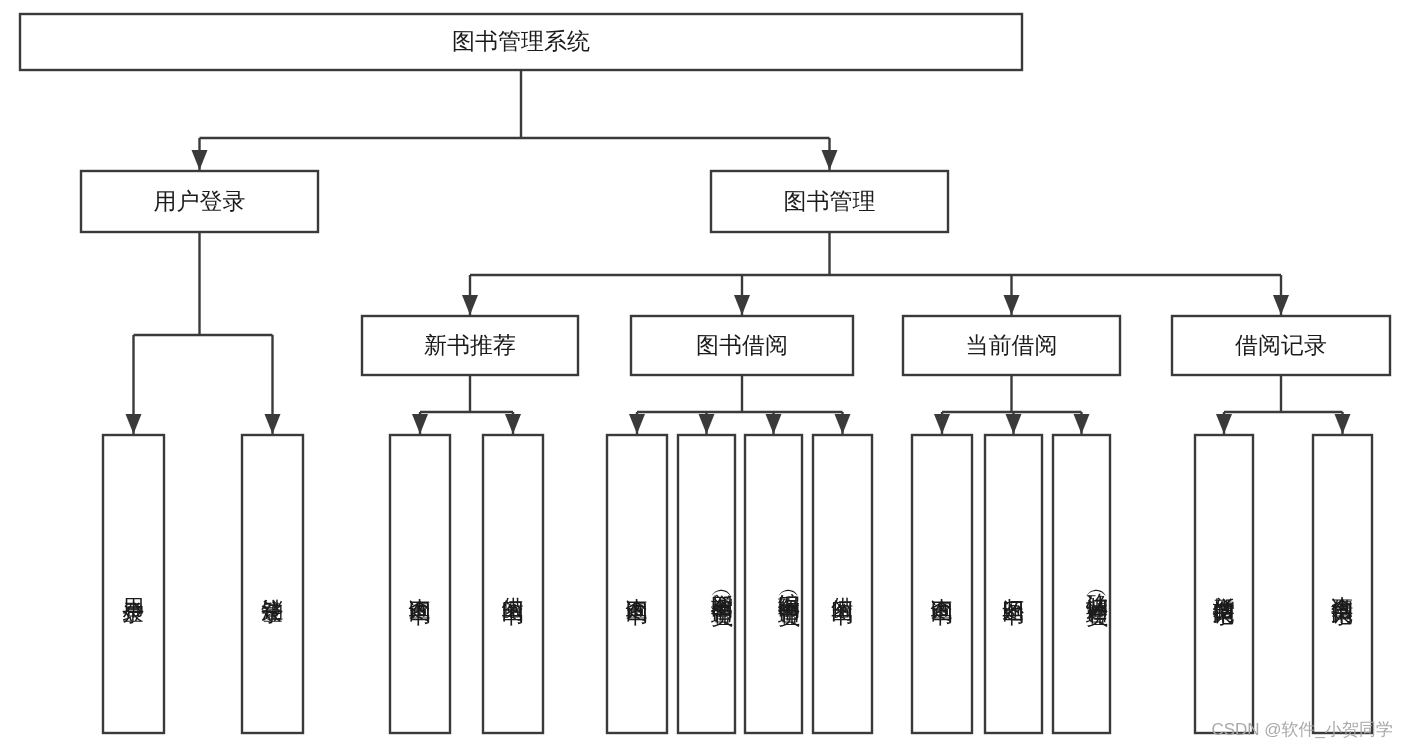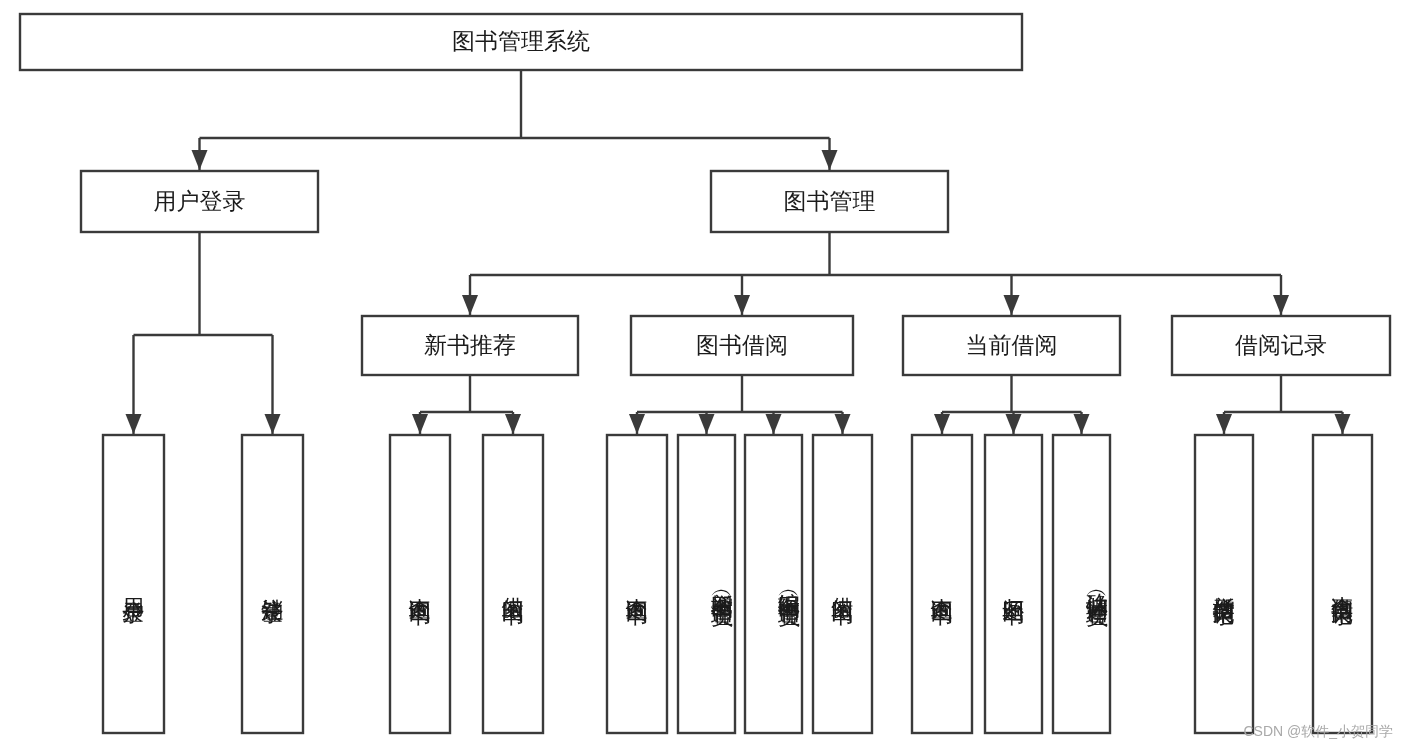--- a/index.html
+++ b/index.html
@@ -61,21 +61,21 @@
     color: #1b1b1b;
     letter-spacing: 2px;
     white-space: nowrap;
     pointer-events: none;
     font-family: "Liberation Sans", "DejaVu Sans", sans-serif;
   }
   .watermark {
     position: absolute;
     right: 12px;
     bottom: 6px;
-    font-size: 14px;
+    font-size: 17px;
     color: #a9a9a9;
     font-family: "Liberation Sans", "DejaVu Sans", sans-serif;
     white-space: nowrap;
     pointer-events: none;
   }
 </style>
 </head>
 <body>
 
 <div id="diagram-root">

